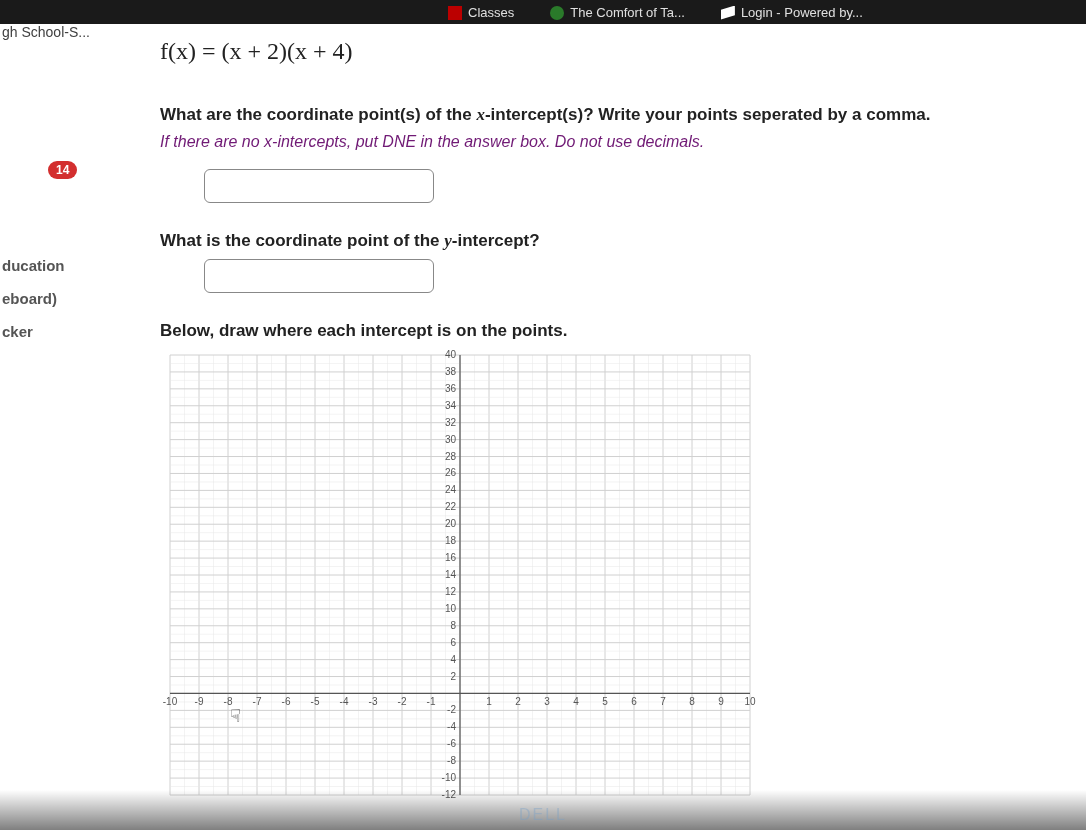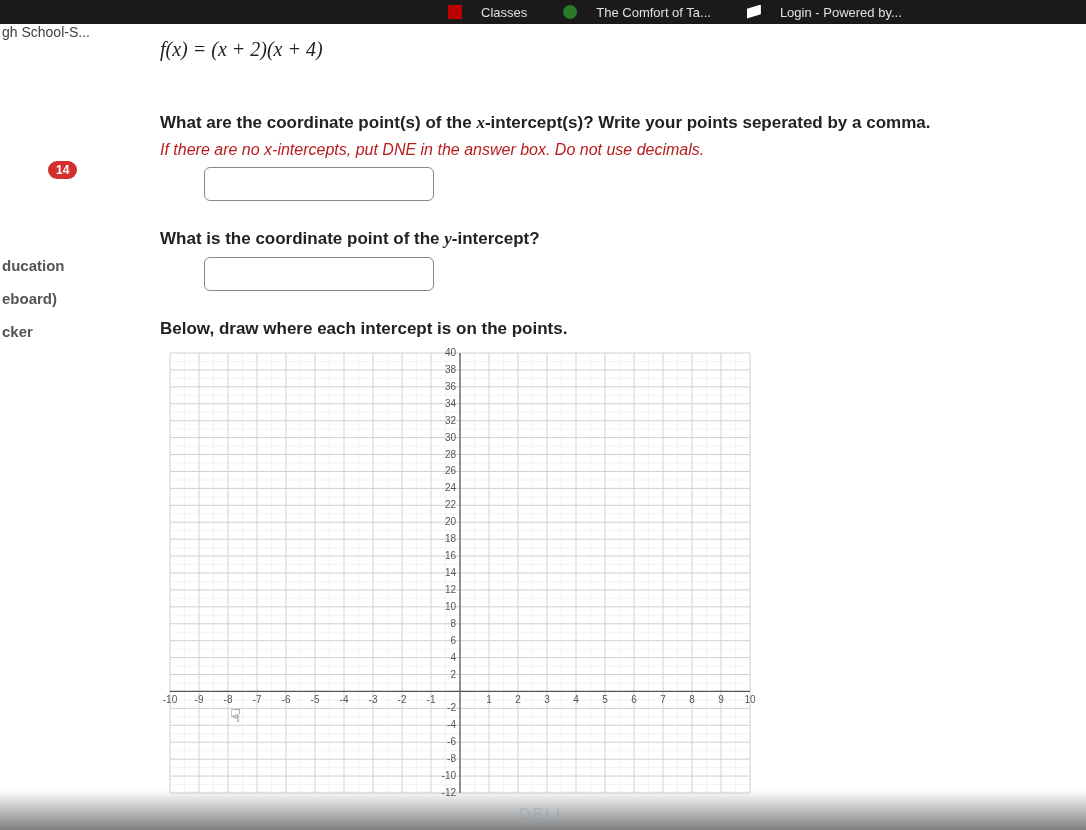--- a/index.html
+++ b/index.html
@@ -21,22 +21,22 @@
       display: flex;
       align-items: center;
       padding-left: 430px;
       gap: 0;
     }
     .tab {
       color: #e0e0e0;
       font-size: 13px;
       padding: 4px 18px;
       display: flex;
-      align-items: flex-start;
-      gap: 19px;
+      align-items: flex-end;
+      gap: 6px;
     }
     .tab-icon-red {
       width: 14px;
       height: 14px;
       background: #b00;
       display: inline-block;
     }
     .tab-icon-green {
       width: 14px;
       height: 14px;
@@ -85,37 +85,36 @@
       font-weight: bold;
     }
     .content {
       position: absolute;
       left: 160px;
       top: 38px;
       right: 20px;
     }
     .formula {
       font-family: 'Georgia', serif;
-      font-size: 20px;
-      font-style: italic;
+      font-size: 24px;
       color: #222;
-      margin-bottom: 52px;
+      margin-bottom: 40px;
     }
     .question {
       font-size: 17px;
       font-weight: bold;
       color: #222;
       margin-bottom: 8px;
     }
     .question .ital { font-style: italic; font-family: Georgia, serif; }
     .instruction {
       font-size: 16px;
       font-style: italic;
-      color: #b91c1c;
-      margin-bottom: 8px;
+      color: #701a75;
+      margin-bottom: 18px;
     }
     .answer-input {
       width: 230px;
       height: 34px;
       border: 1px solid #888;
       border-radius: 6px;
       padding: 4px 8px;
       font-size: 15px;
       margin-left: 44px;
       margin-bottom: 28px;

